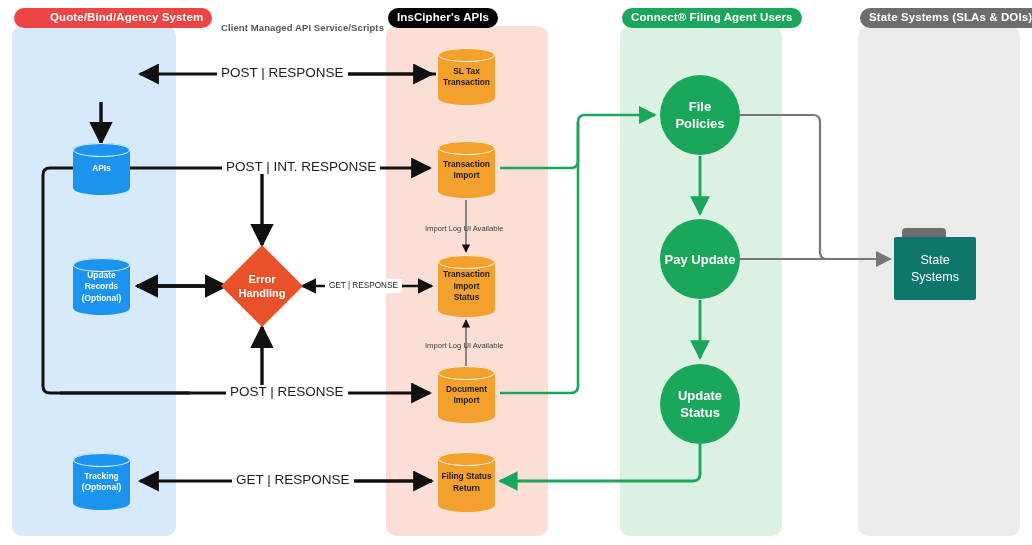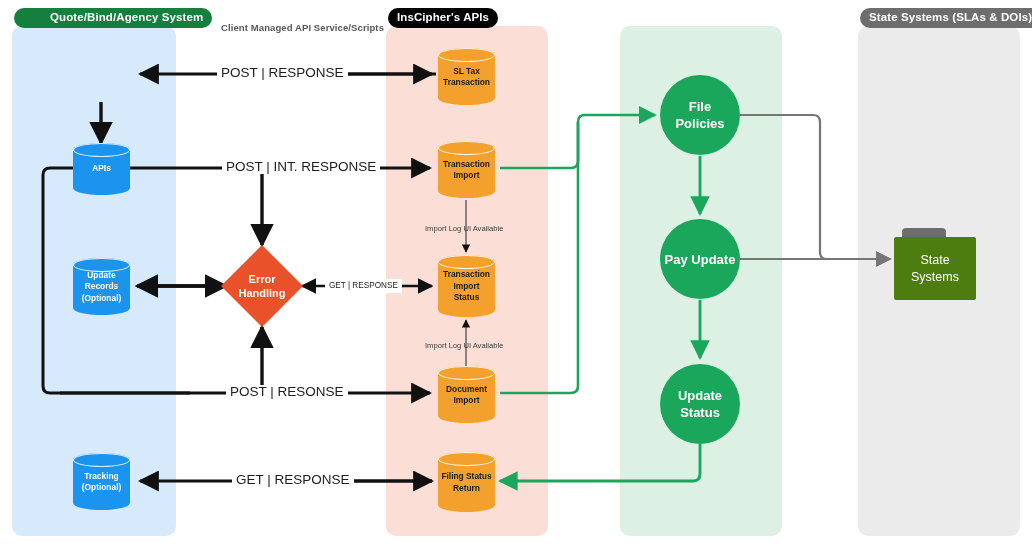--- a/index.html
+++ b/index.html
@@ -43,43 +43,44 @@
 
   
   .circ{position:absolute;border-radius:50%;background:#1aa65b;display:flex;
         align-items:center;justify-content:center;text-align:center;}
   .circ .lbl{color:#ffffff;font-size:13px;line-height:17px;font-weight:700;}
 
   
   .folder{position:absolute;}
   .folder .tab{position:absolute;left:8px;top:0;width:44px;height:12px;
                background:#6d6d6d;border-radius:4px 4px 0 0;}
-  .folder .sheet{position:absolute;left:0;top:9px;right:0;bottom:0;background:#4d7c0f;
+  .folder .sheet{position:absolute;left:0;top:9px;right:0;bottom:0;background:#0f766e;
                  border-radius:2px;display:flex;align-items:center;justify-content:center;}
   .folder .lbl{color:#ffffff;font-size:12.5px;line-height:17px;text-align:center;}
 
   .edge-label{position:absolute;z-index:6;color:#1d1d1d;white-space:nowrap;
               background:#ffffff;padding:0 4px;line-height:14px;}
   .edge-label.big{font-size:13.5px;}
   .edge-label.small{font-size:8.2px;}
   .edge-label.note{font-size:7.6px;color:#3b3b3b;background:transparent;}
 </style>
 </head>
 <body>
 
 <div id="stage">
 
   <div class="swimlane" style="left:12px;top:26px;width:164px;height:510px;background:#d6eafc;"></div>
   <div class="swimlane" style="left:386px;top:26px;width:162px;height:510px;background:#fbdfd6;"></div>
   <div class="swimlane" style="left:620px;top:26px;width:162px;height:510px;background:#dcf0e3;"></div>
   <div class="swimlane" style="left:858px;top:26px;width:162px;height:510px;background:#ebebeb;"></div>
 
-  <div class="lane-tag" style="left:14px;top:8px;background:#15803d;padding-left:36px;">Quote/Bind/Agency System</div>
+  <div class="lane-tag" style="left:14px;top:8px;background:#ef4444;padding-left:36px;">Quote/Bind/Agency System</div>
   <div class="lane-tag plain" style="left:212px;top:18px;">Client Managed API Service/Scripts</div>
   <div class="lane-tag" style="left:388px;top:8px;background:#000000;">InsCipher's APIs</div>
+  <div class="lane-tag" style="left:622px;top:8px;background:#1aa65b;">Connect® Filing Agent Users</div>
   <div class="lane-tag" style="left:860px;top:8px;background:#6d6d6d;">State Systems (SLAs &amp; DOIs)</div>
 
   <svg class="layer under" viewBox="0 0 1032 545">
     <defs>
       <marker id="ahB" viewBox="0 0 10 10" refX="9" refY="5" markerWidth="7" markerHeight="7" orient="auto-start-reverse">
         <path d="M0,0 L10,5 L0,10 z" fill="#111111"></path>
       </marker>
       <marker id="ahG" viewBox="0 0 10 10" refX="9" refY="5" markerWidth="7" markerHeight="7" orient="auto-start-reverse">
         <path d="M0,0 L10,5 L0,10 z" fill="#1aa65b"></path>
       </marker>

